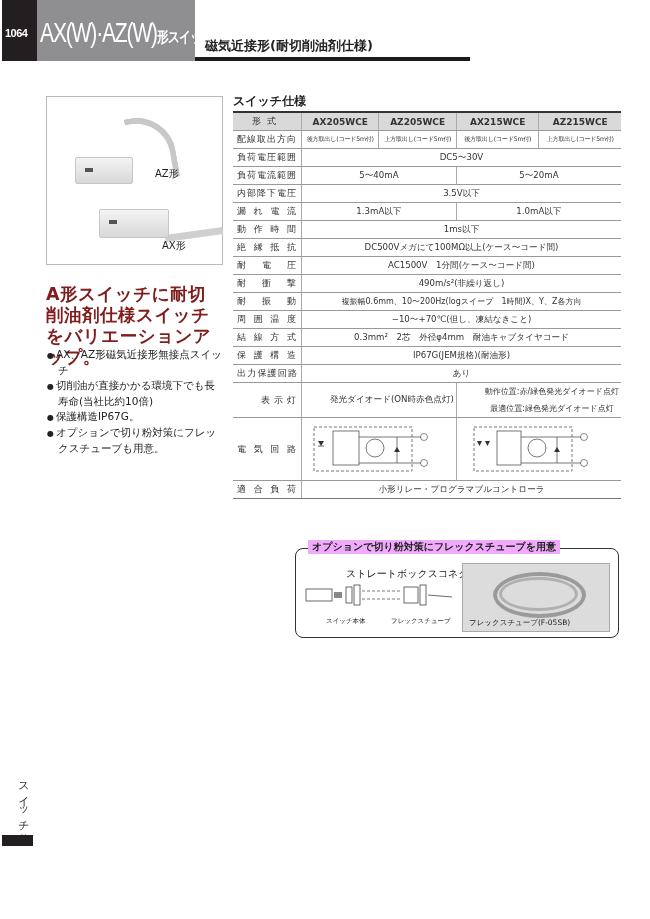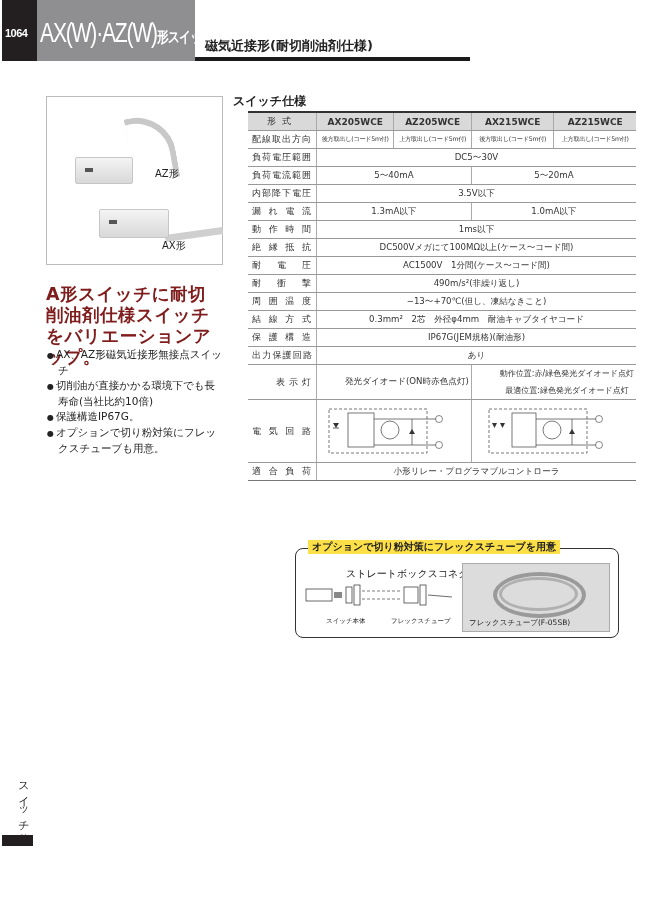--- a/index.html
+++ b/index.html
@@ -19,33 +19,33 @@
   .cable2{position:absolute;left:118px;top:134px;width:58px;height:7px;background:#cfcfcf;transform:rotate(-8deg);}
   .lbl-az{position:absolute;left:108px;top:70px;font-size:10px;}
   .lbl-ax{position:absolute;left:115px;top:142px;font-size:10px;}
 
   .catch{position:absolute;left:46px;top:284px;width:178px;font-size:17.5px;line-height:21px;font-weight:bold;color:#7f1d1d;letter-spacing:0.5px;}
   .feats{position:absolute;left:46px;top:346px;width:178px;margin:1px;padding:0;list-style:none;font-size:10.5px;line-height:15px;}
   .feats li{padding-left:11px;text-indent:-11px;}
   .feats li::before{content:"●";font-size:8px;margin-right:2px;}
 
   .spec-title{position:absolute;left:233px;top:93px;font-size:12px;font-weight:bold;}
-  table.spec{position:absolute;left:233px;top:111px;width:352px;border-collapse:collapse;font-size:8.6px;color:#333;margin-left:15px;}
+  table.spec{position:absolute;left:233px;top:111px;width:352px;border-collapse:collapse;font-size:8.6px;color:#333;}
   table.spec td{border-bottom:1px solid #999;border-left:1px solid #aaa;height:17px;padding:0 2px;text-align:center;white-space:nowrap;}
   table.spec tr:first-child td{border-top:2px solid #333;background:#d9d9d9;font-weight:bold;font-size:9px;text-align:center;}
   table.spec td.h{border-left:none;text-align:justify;text-align-last:justify;padding:0 4px;width:70px;letter-spacing:1px;font-size:9px;}
   table.spec tr:first-child td.h{text-align:center;text-align-last:center;font-weight:normal;letter-spacing:6px;}
   table.spec td.sm{font-size:6.2px;letter-spacing:-0.3px;}
   table.spec tr.tall td{height:34px;padding-left:28px;}
   table.spec tr.circ td{height:62px;}
   table.spec tr.last td{border-bottom:1px solid #777;}
   .circ-svg{display:block;margin:0 auto;}
 
   .opt-box{position:absolute;left:295px;top:548px;width:322px;height:88px;border:1px solid #333;border-radius:8px;}
-  .opt-title{position:absolute;left:12px;top:-9px;background:#fde047;padding:0 4px;font-size:10px;font-weight:bold;white-space:nowrap;}
+  .opt-title{position:absolute;left:12px;top:-9px;background:#f0abfc;padding:0 4px;font-size:10px;font-weight:bold;white-space:nowrap;}
   .opt-photo{position:absolute;left:166px;top:14px;width:146px;height:67px;background:#dcdcdc;border:1px solid #aaa;text-align:right;}
   .opt-photo .coil{position:absolute;left:30px;top:8px;width:85px;height:38px;border:4px solid #9a9a9a;border-radius:50%;}
   .opt-photo .coil2{position:absolute;left:36px;top:13px;width:73px;height:28px;border:3px solid #b0b0b0;border-radius:50%;}
   .opt-cap{position:absolute;left:6px;bottom:3px;font-size:7.5px;white-space:nowrap;}
   .tab-text{position:absolute;left:15px;top:775px;width:14px;font-size:11px;line-height:12px;writing-mode:vertical-rl;color:#222;}
   .tab-block{position:absolute;left:2px;top:835px;width:31px;height:11px;background:#231f20;}
 </style>
 </head>
 <body>
 
@@ -122,22 +122,26 @@
   </tr>
   <tr>
     <td class="h">耐電圧</td>
     <td colspan="4">AC1500V　1分間(ケース〜コード間)</td>
   </tr>
   <tr>
     <td class="h">耐衝撃</td>
     <td colspan="4">490m/s²(非繰り返し)</td>
   </tr>
   <tr>
+    <td class="h">耐振動</td>
+    <td colspan="4" style="font-size:8px">複振幅0.6mm、10〜200Hz(logスイープ　1時間)X、Y、Z各方向</td>
+  </tr>
+  <tr>
     <td class="h">周囲温度</td>
-    <td colspan="4">−13〜+70℃(但し、凍結なきこと)</td>
+    <td colspan="4">−10〜+70℃(但し、凍結なきこと)</td>
   </tr>
   <tr>
     <td class="h">結線方式</td>
     <td colspan="4">0.3mm²　2芯　外径φ4mm　耐油キャブタイヤコード</td>
   </tr>
   <tr>
     <td class="h">保護構造</td>
     <td colspan="4">IP67G(JEM規格)(耐油形)</td>
   </tr>
   <tr>

